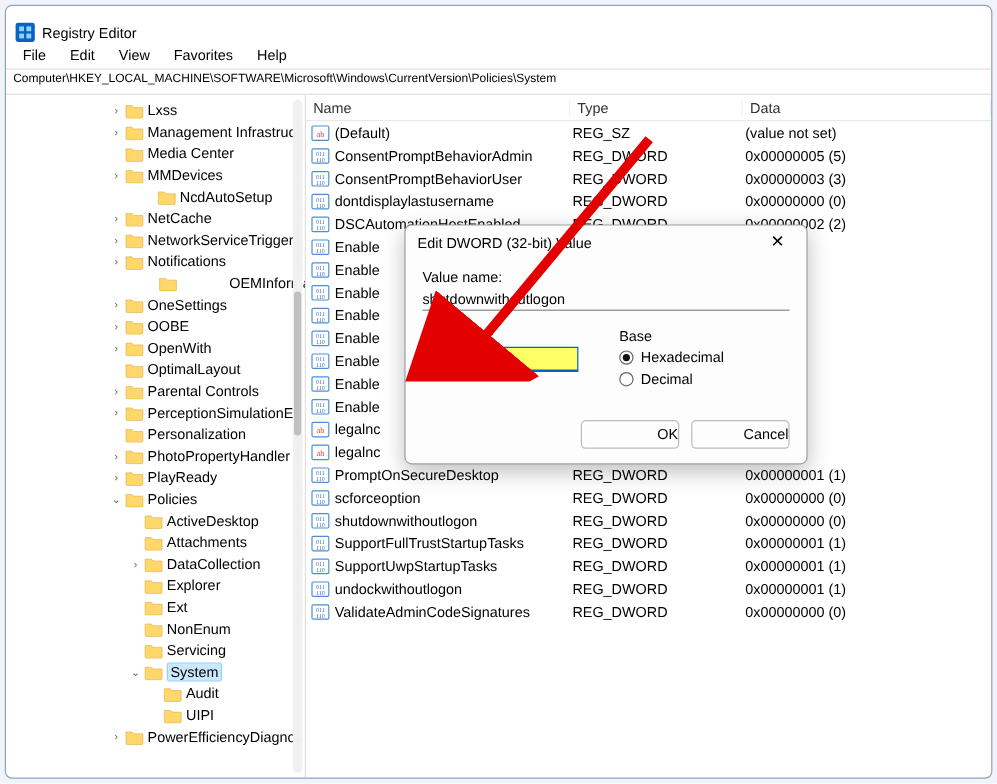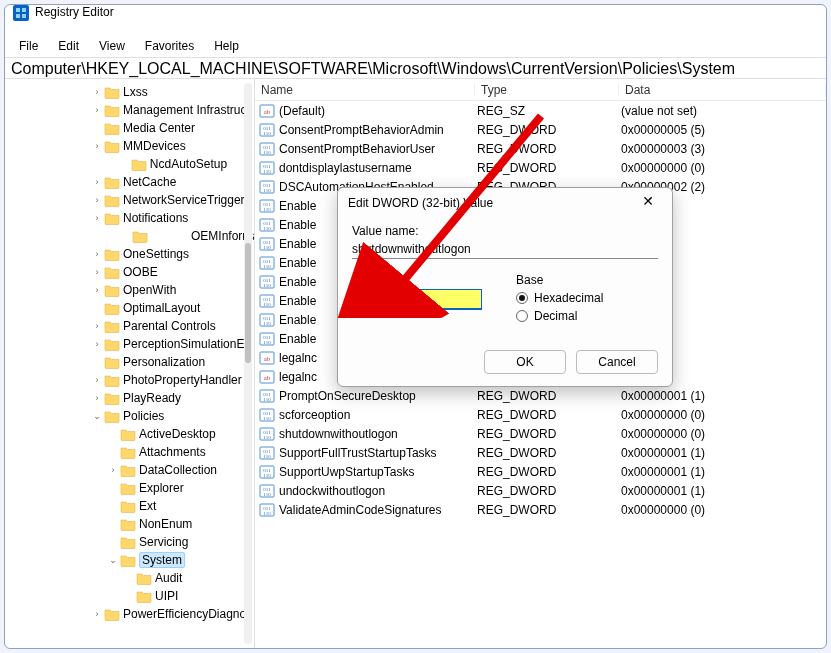--- a/index.html
+++ b/index.html
@@ -1,23 +1,23 @@
 <!DOCTYPE html>
 <html><head>
 <meta charset="utf-8">
 <style>
   * { box-sizing: border-box; margin: 0; padding: 0; }
   body { font-family: "Segoe UI", Tahoma, sans-serif; font-size: 12px; background: #f0f4fa; width: 831px; height: 653px; overflow: hidden; user-select: none; }
   .window { position: absolute; top: 4px; left: 4px; right: 4px; bottom: 4px; background: #fff; border: 1px solid #8ba2c3; border-radius: 6px; overflow: hidden; display: flex; flex-direction: column; }
-  .titlebar { height: 30px; display: flex; align-items: flex-start; padding: 0 8px; font-size: 12px; }
+  .titlebar { height: 30px; display: flex; align-items: flex-end; padding: 0 8px; font-size: 12px; }
   .titlebar-icon { width: 16px; height: 16px; margin-right: 6px; display: inline-flex; align-items: center; justify-content: center; background: #0a63c2; border-radius: 2px; }
   .titlebar-icon svg { width: 12px; height: 12px; }
   .menubar { height: 22px; display: flex; align-items: center; padding: 0 6px; gap: 4px; }
   .menubar span { padding: 2px 8px; cursor: default; }
-  .addressbar { border-top: 1px solid #e0e0e0; border-bottom: 1px solid #e0e0e0; height: 22px; padding: 2px 6px; font-size: 16px; }
+  .addressbar { border-top: 1px solid #e0e0e0; border-bottom: 1px solid #e0e0e0; height: 22px; padding: 2px 6px; font-size: 10px; }
   .main { flex: 1; display: flex; overflow: hidden; }
   .tree { width: 250px; border-right: 1px solid #e0e0e0; overflow: hidden; padding: 4px 0; position: relative; }
   .tree-scroll { padding-left: 6px; }
   .tree-item { display: flex; align-items: center; height: 18px; white-space: nowrap; cursor: default; font-size: 12px; }
   .tree-item .exp { width: 12px; text-align: center; color: #666; font-size: 9px; display:inline-block; }
   .tree-item .folder { width: 16px; height: 14px; margin: 0 3px 0 1px; display: inline-flex; }
   .tree-item.selected .label-bg { background: #cce8ff; border: 1px solid #99d1ff; padding: 0 2px; border-radius: 2px; }
   .tree-vscroll { position: absolute; right: 2px; top: 4px; bottom: 4px; width: 8px; background: #f0f0f0; border-radius: 4px; }
   .tree-vscroll-thumb { position: absolute; top: 160px; height: 120px; left: 1px; right: 1px; background: #c0c0c0; border-radius: 3px; }
   .list { flex: 1; overflow: hidden; display: flex; flex-direction: column; }
@@ -40,21 +40,21 @@
   .field-label { margin-top: 2px; margin-bottom: 2px; }
   .vn-input { width: 100%; border: none; border-bottom: 1px solid #888; padding: 2px 0; font-size: 12px; background: transparent; }
   .vd-row { display: flex; margin-top: 12px; gap: 24px; }
   .vd-left { width: 140px; }
   .vd-input { width: 130px; border: 1px solid #0a63c2; border-bottom: 2px solid #0a63c2; padding: 2px 4px; font-size: 12px; background: #ffff66; }
   .base-box { flex: 1; }
   .radio-row { display: flex; align-items: center; gap: 6px; margin-top: 4px; }
   .radio { width: 12px; height: 12px; border-radius: 50%; border: 1px solid #666; display:inline-flex; align-items:center; justify-content:center; }
   .radio.checked::after { content:""; width:6px; height:6px; background:#111; border-radius:50%; }
   .dialog-buttons { display: flex; justify-content: flex-end; gap: 10px; padding: 8px 14px 12px; }
-  .btn { width: 82px; height: 24px; border: 1px solid #bbb; border-radius: 4px; background: #fdfdfd; font-size: 12px; text-align: center; line-height: 22px; cursor: default; }
+  .btn { width: 82px; height: 24px; border: 1px solid #bbb; border-radius: 4px; background: #fdfdfd; font-size: 12px; text-align: right; line-height: 22px; cursor: default; }
   .arrow-overlay { position: absolute; left: 286px; top: 108px; width: 270px; height: 210px; pointer-events: none; }
 </style>
 </head>
 <body>
 
 <div class="window">
   <div class="titlebar">
     <span class="titlebar-icon">
       <svg viewBox="0 0 12 12">
           <rect x="1" y="1" width="4" height="4" fill="#8fd3ff"></rect>

